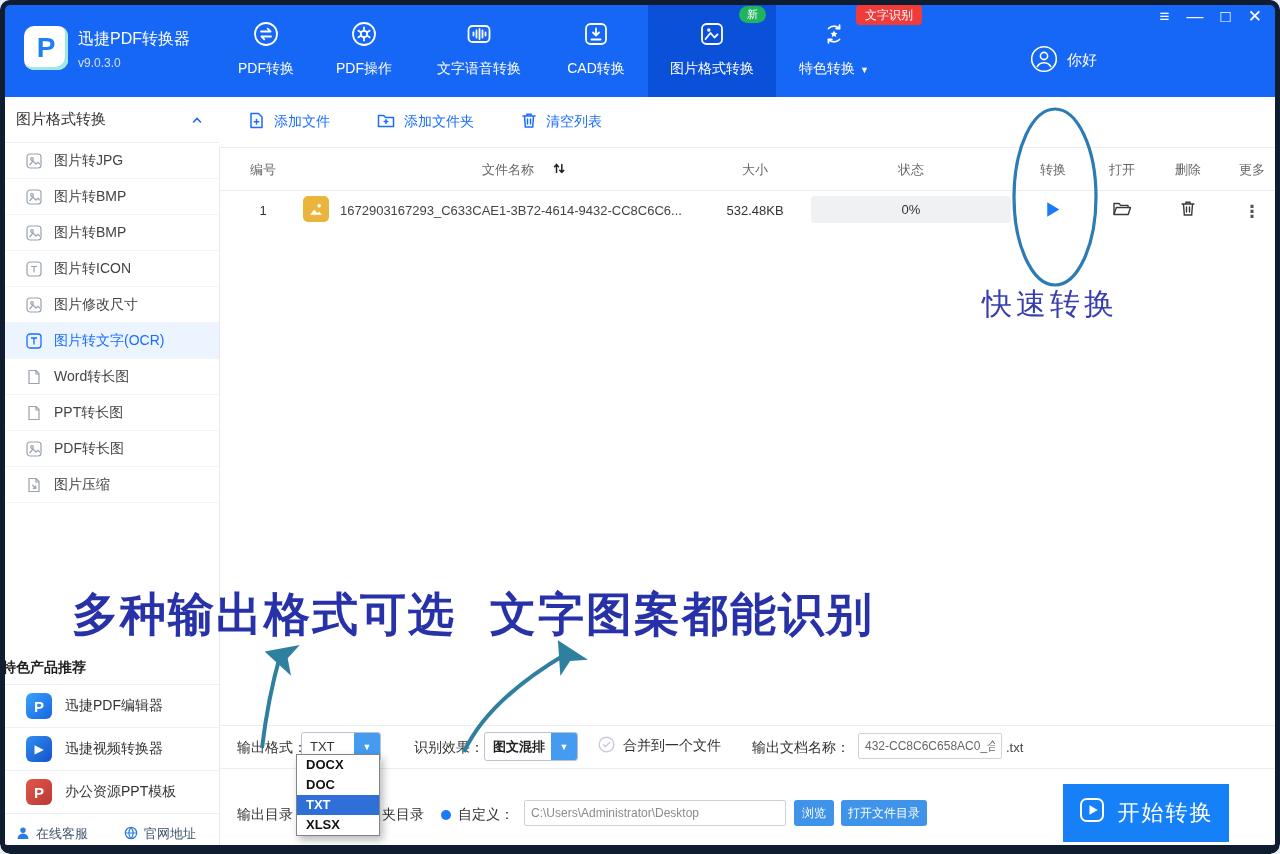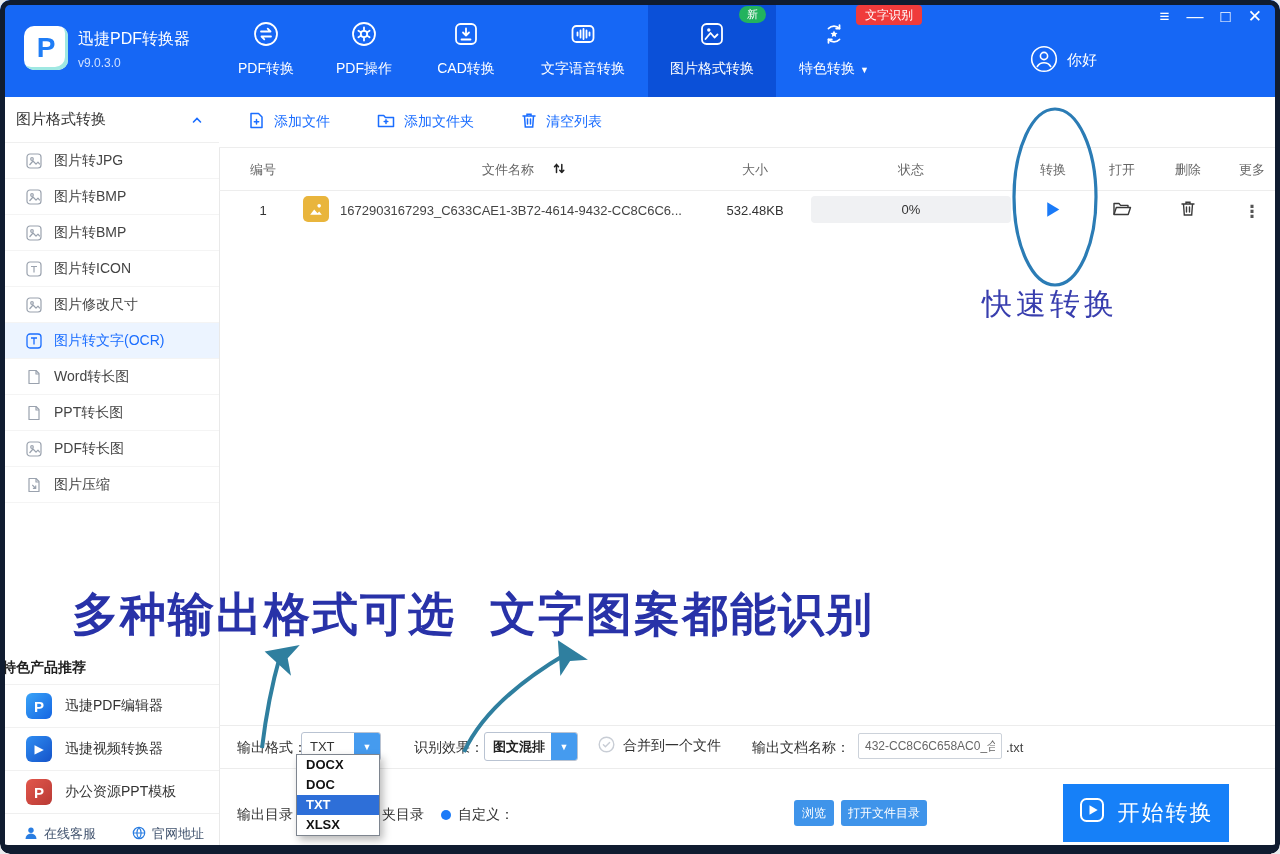--- a/index.html
+++ b/index.html
@@ -30,21 +30,21 @@
   .sb-ico{width:16px;height:16px;flex:0 0 16px;color:#9aa2ae;display:flex;}
   .sb-item.active .sb-ico{color:#1a6dff;}
   .sb-bottom{position:absolute;left:0;right:0;bottom:40px;background:#fff;}
   .promo-title{padding:9px 2px 7px;font-size:14px;color:#222;font-weight:bold;}
   .promo{height:42px;display:flex;align-items:center;gap:13px;padding-left:26px;border-top:1px solid #f1f1f1;font-size:14px;color:#333;cursor:pointer;}
   .promo:last-child{border-bottom:1px solid #f1f1f1;}
   .promo-ico{width:26px;height:26px;border-radius:6px;display:flex;align-items:center;justify-content:center;color:#fff;font-weight:bold;font-size:15px;flex:0 0 26px;}
   .pi-pdf{background:linear-gradient(135deg,#3aa4f8,#1565e2);}
   .pi-video{background:linear-gradient(135deg,#2f8df2,#1553c9);font-size:12px;}
   .pi-ppt{background:linear-gradient(135deg,#e2574c,#b93a35);}
-  .sb-foot{position:absolute;left:0;right:0;bottom:0;height:40px;border-top:1px solid #efefef;display:flex;align-items:center;gap:36px;padding-left:24px;font-size:13px;color:#41536e;background:#fff;}
+  .sb-foot{position:absolute;left:0;right:0;bottom:0;height:40px;border-top:1px solid #efefef;display:flex;align-items:center;gap:36px;padding-left:16px;font-size:13px;color:#41536e;background:#fff;}
   .sb-foot .flink{display:flex;align-items:center;gap:6px;cursor:pointer;}
   
   .toolbar{position:absolute;left:219px;right:0;top:97px;height:50px;border-bottom:1px solid #ededed;display:flex;align-items:center;gap:46px;padding-left:28px;color:#1a6dff;font-size:14px;background:#fff;}
   .tool{display:flex;align-items:center;gap:8px;cursor:pointer;}
   
   .th{position:absolute;top:161px;color:#666;font-size:13px;transform:translateX(-50%);white-space:nowrap;}
   .thead-line{position:absolute;left:219px;right:0;top:190px;height:1px;background:#ededed;}
   .cell{position:absolute;top:203px;font-size:13px;color:#333;transform:translateX(-50%);}
   .fname{position:absolute;left:340px;top:203px;font-size:13px;color:#444;white-space:nowrap;transform:none;}
   .thumb{position:absolute;left:303px;top:196px;width:26px;height:26px;background:#e9b53c;border-radius:5px;display:flex;align-items:center;justify-content:center;}
@@ -103,37 +103,37 @@
       <div class="tab w2">
         <span>
           <svg width="30" height="30" viewBox="0 0 30 30" fill="none" stroke="#fff" stroke-width="1.8" stroke-linecap="round">
               <circle cx="15" cy="15" r="11"></circle>
               <circle cx="15" cy="15" r="3.2"></circle>
               <path d="M15 8.5v2.4M15 19.1v2.4M9.4 11.8l2 1.2M18.6 17l2 1.2M9.4 18.2l2-1.2M18.6 13l2-1.2"></path>
             </svg>
         </span>
         <span class="tab-label">PDF操作</span>
       </div>
+      <div class="tab w3">
+        <span>
+          <svg width="30" height="30" viewBox="0 0 30 30" fill="none" stroke="#fff" stroke-width="1.8" stroke-linecap="round">
+              <rect x="4.5" y="7" width="21" height="16" rx="4"></rect>
+              <path d="M9.5 13.5v3M12.5 11.5v7M15.5 10v10M18.5 11.5v7M21.5 13.5v3"></path>
+            </svg>
+        </span>
+        <span class="tab-label">文字语音转换</span>
+      </div>
       <div class="tab w4">
         <span>
           <svg width="30" height="30" viewBox="0 0 30 30" fill="none" stroke="#fff" stroke-width="1.8" stroke-linecap="round" stroke-linejoin="round">
               <rect x="5" y="5" width="20" height="20" rx="4.5"></rect>
               <path d="M15 9.5v7M15 16.5l3-3M15 16.5l-3-3M10.5 20.5h9"></path>
             </svg>
         </span>
         <span class="tab-label">CAD转换</span>
-      </div>
-      <div class="tab w3">
-        <span>
-          <svg width="30" height="30" viewBox="0 0 30 30" fill="none" stroke="#fff" stroke-width="1.8" stroke-linecap="round">
-              <rect x="4.5" y="7" width="21" height="16" rx="4"></rect>
-              <path d="M9.5 13.5v3M12.5 11.5v7M15.5 10v10M18.5 11.5v7M21.5 13.5v3"></path>
-            </svg>
-        </span>
-        <span class="tab-label">文字语音转换</span>
       </div>
       <div class="tab w5 active">
         <span class="badge-new">新</span>
         <span>
           <svg width="30" height="30" viewBox="0 0 30 30" fill="none" stroke="#fff" stroke-width="1.8" stroke-linecap="round" stroke-linejoin="round">
               <rect x="5" y="5" width="20" height="20" rx="4.5"></rect>
               <circle cx="11.8" cy="11" r="1.7" fill="#fff" stroke="none"></circle>
               <path d="M8.5 20l5-6 4 4.5 3-3"></path>
             </svg>
         </span>
@@ -430,20 +430,21 @@
   </span>
 
   <span class="slabel" style="left:752px;top:739px">输出文档名称：</span>
   <input class="txt-input" style="left: 858px; top: 733px; width: 144px;" readonly="" value="432-CC8C6C658AC0_合并">
   <span class="ext">.txt</span>
 
   <span class="slabel" style="left:237px;top:806px">输出目录：</span>
   <span class="slabel" style="left:382px;top:806px">夹目录</span>
   <span class="radio-dot"></span>
   <span class="slabel" style="left:458px;top:806px">自定义：</span>
+  <input class="txt-input" style="left: 524px; top: 800px; width: 262px; color: rgb(139, 139, 139);" readonly="" value="C:\Users\Administrator\Desktop">
   <button class="sbtn" style="left:794px;width:40px">浏览</button>
   <button class="sbtn" style="left:841px;width:86px">打开文件目录</button>
 
   <button class="start-btn">
     <span>
       <svg width="26" height="26" viewBox="0 0 26 26" fill="none">
           <rect x="2" y="2" width="22" height="22" rx="5.5" stroke="#fff" stroke-width="2"></rect>
           <path d="M10.5 8.3v9.4l8.2-4.7z" fill="#fff"></path>
         </svg>
     </span>

